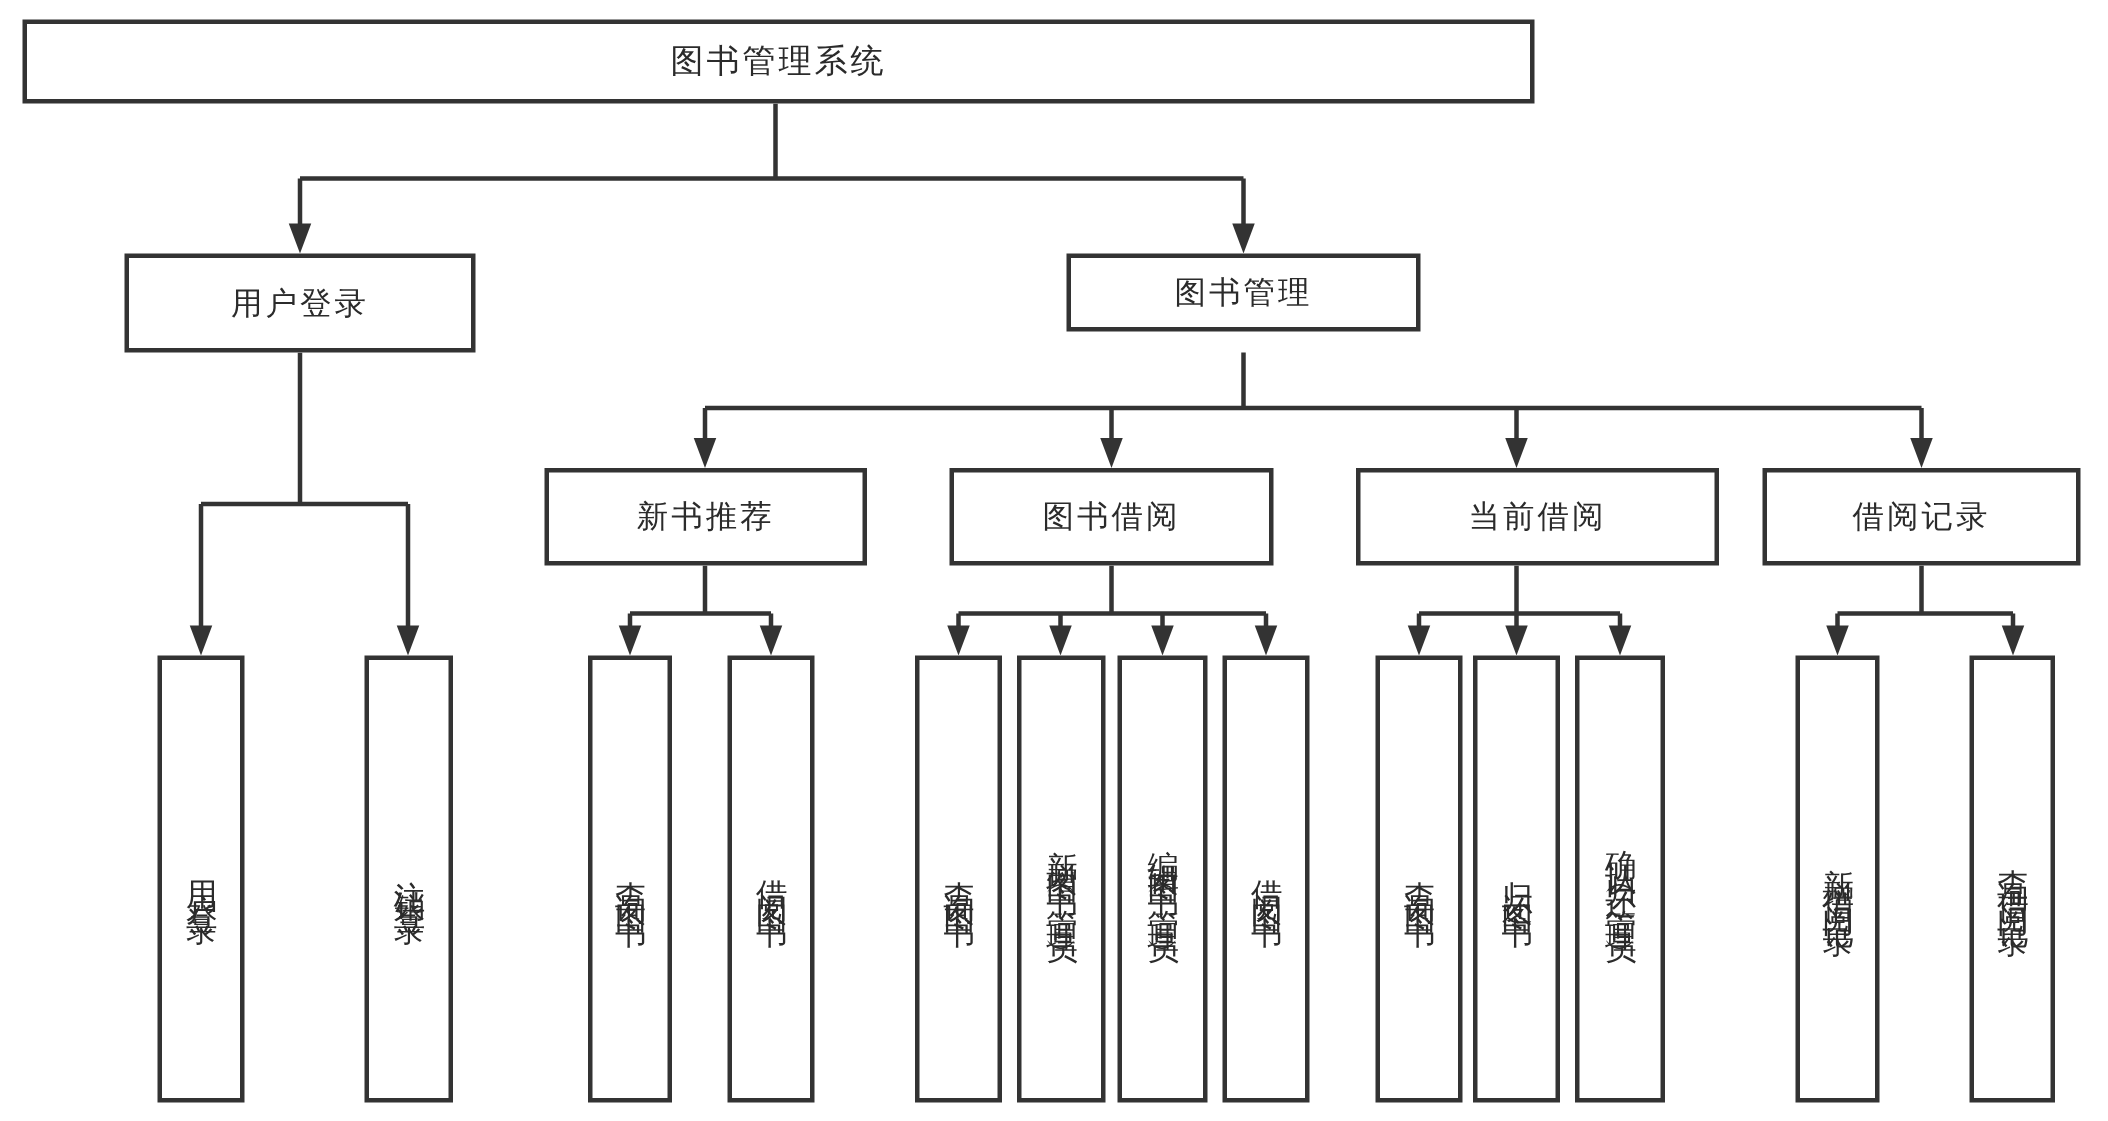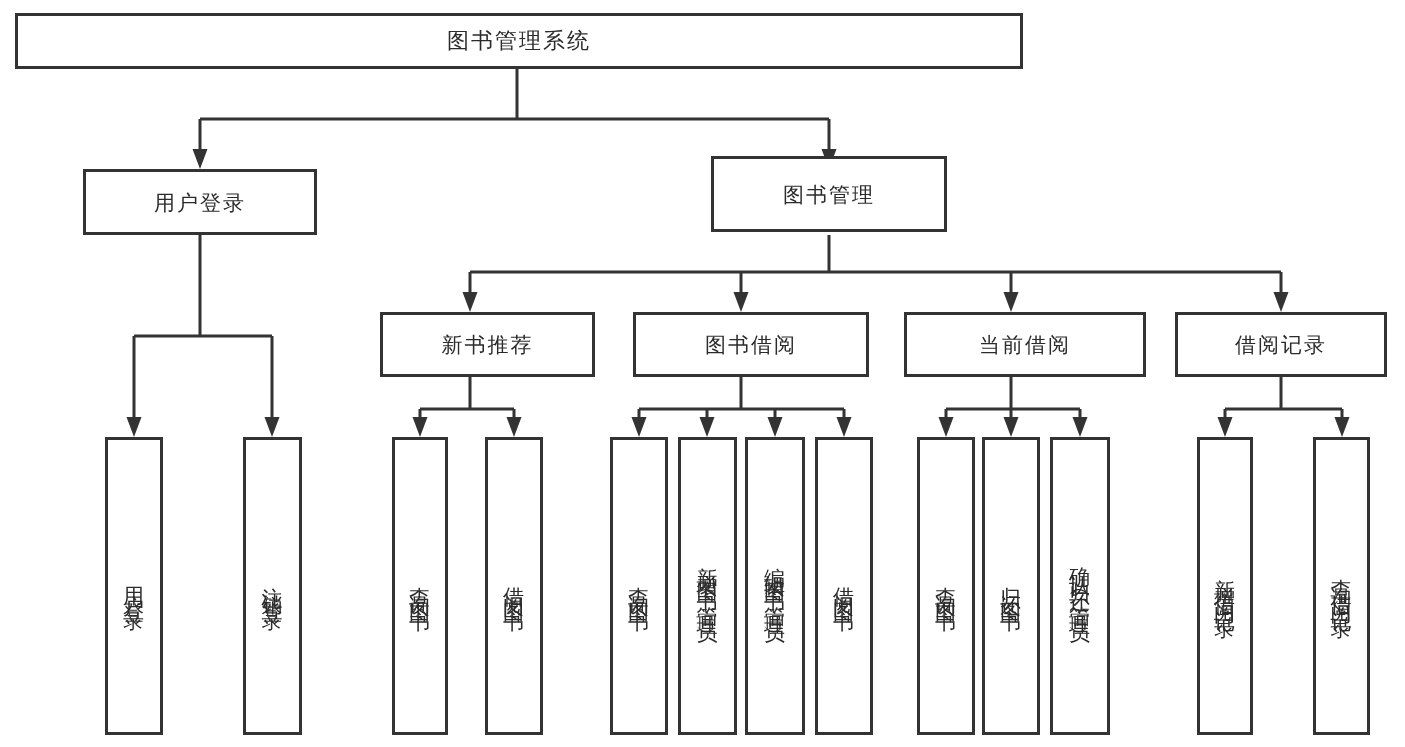--- a/index.html
+++ b/index.html
@@ -91,24 +91,24 @@
       <polygon points="1003.5,417 1018.5,417 1011,437"></polygon>
       <polygon points="1072.5,417 1087.5,417 1080,437"></polygon>
       <polygon points="1217.5,417 1232.5,417 1225,437"></polygon>
       <polygon points="1334.5,417 1349.5,417 1342,437"></polygon>
     </g>
   </svg>
 
   <div class="node h root" style="left:15px; top:13px; width:1008px; height:56px;">图书管理系统</div>
 
   <div class="node h" style="left:83px; top:169px; width:234px; height:66px;">用户登录</div>
-  <div class="node h" style="left:711px; top:156px; width:236px; height:76px;">图书管理</div>
+  <div class="node h" style="left:711px; top:169px; width:236px; height:52px;">图书管理</div>
 
-  <div class="node h" style="left:363px; top:312px; width:215px; height:65px;margin-left:17px;">新书推荐</div>
-  <div class="node h" style="left:633px; top:312px; width:236px; height:65px;text-align:right;">图书借阅</div>
+  <div class="node h" style="left:363px; top:312px; width:215px; height:65px;">新书推荐</div>
+  <div class="node h" style="left:633px; top:312px; width:216px; height:65px;text-align:right;">图书借阅</div>
   <div class="node h" style="left:904px; top:312px; width:242px; height:65px;">当前借阅</div>
   <div class="node h" style="left:1175px; top:312px; width:212px; height:65px;">借阅记录</div>
 
   <div class="node v" style="left:105px; top:437px; width:58px; height:298px;">用户登录</div>
   <div class="node v" style="left:243px; top:437px; width:59px; height:298px;">注销登录</div>
 
   <div class="node v" style="left:392px; top:437px; width:56px; height:298px;">查询图书</div>
   <div class="node v" style="left:485px; top:437px; width:58px; height:298px;">借阅图书</div>
 
   <div class="node v" style="left:610px; top:437px; width:58px; height:298px;">查询图书</div>

